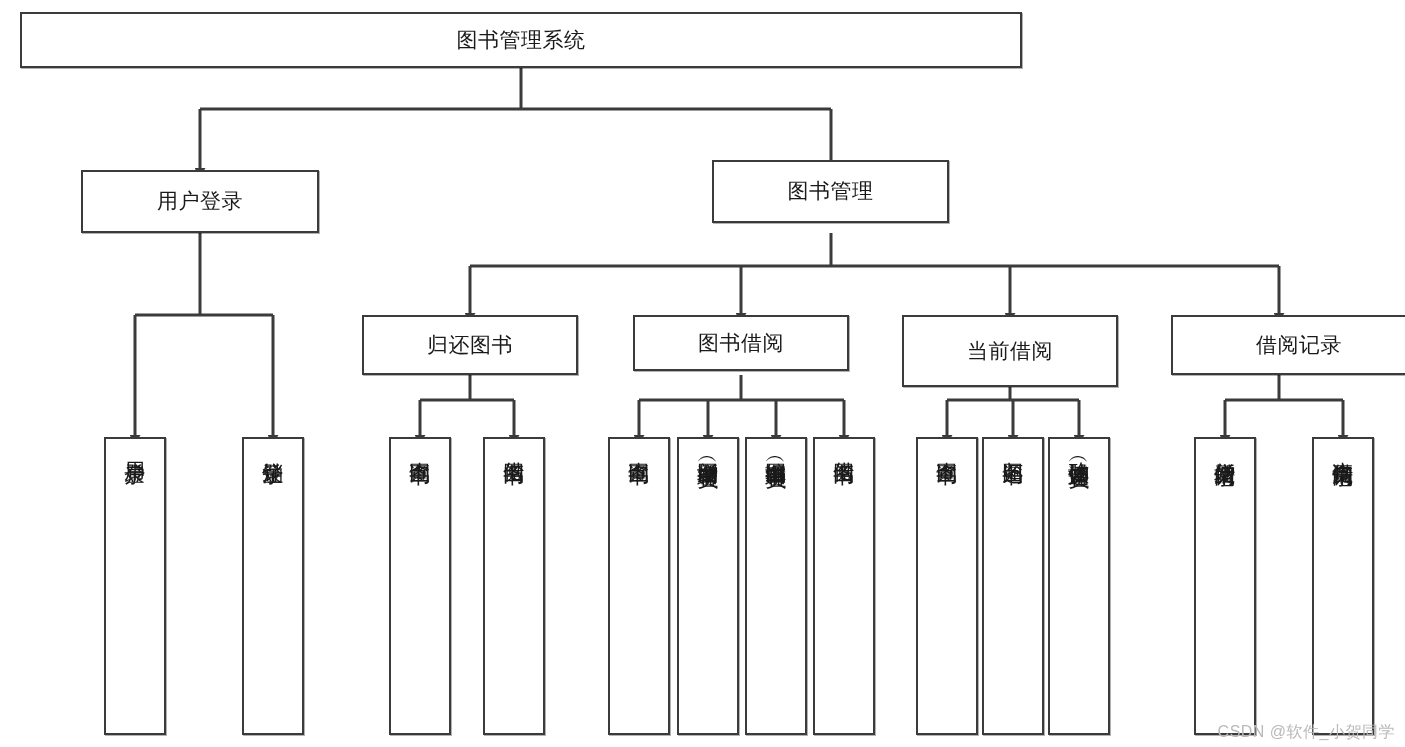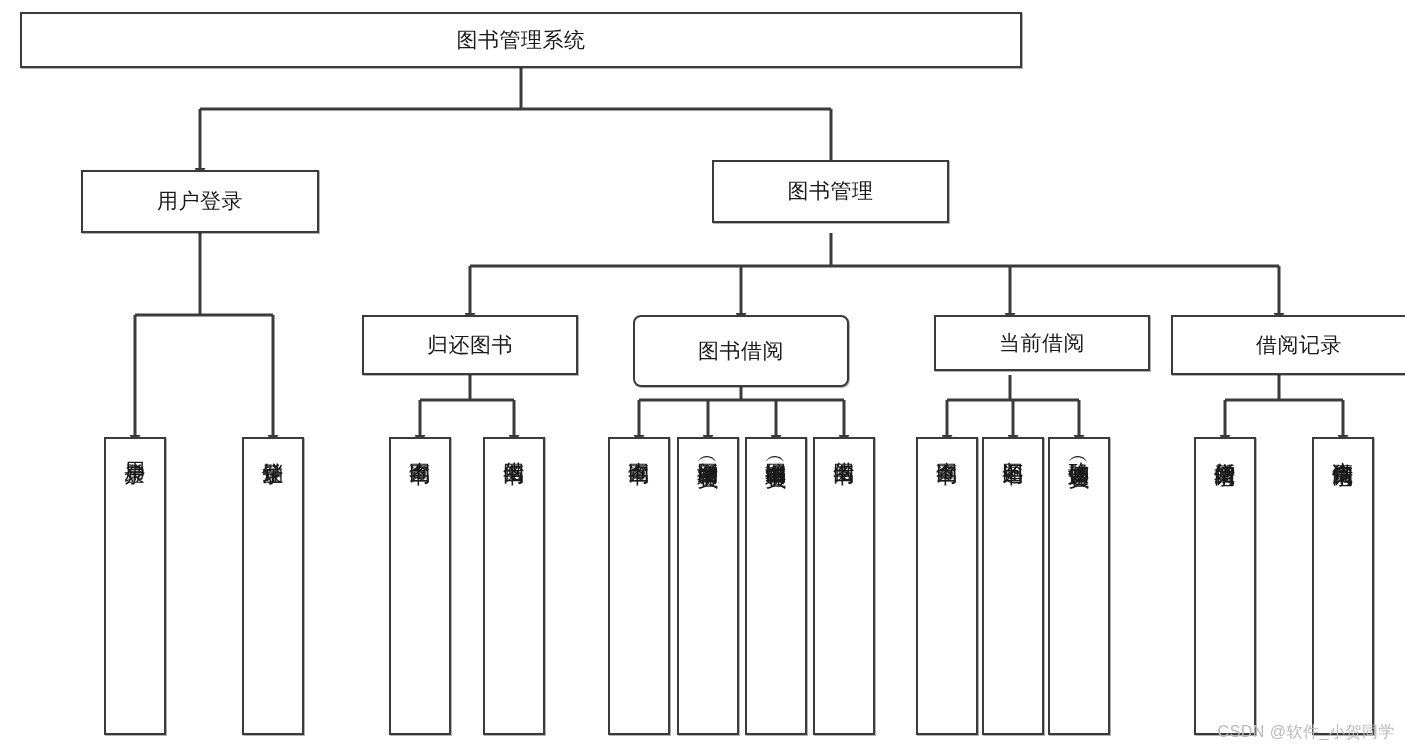--- a/index.html
+++ b/index.html
@@ -121,24 +121,24 @@
       </div>
       <div class="node horiz" style="left: 81px; top: 170px; width: 238px; height: 63px;">
         <span class="node-label">用户登录</span>
       </div>
       <div class="node horiz" style="left: 712px; top: 160px; width: 237px; height: 63px;">
         <span class="node-label">图书管理</span>
       </div>
       <div class="node horiz" style="left: 362px; top: 315px; width: 216px; height: 60px;">
         <span class="node-label">归还图书</span>
       </div>
-      <div class="node horiz" style="left: 633px; top: 315px; width: 216px; height: 72px; border-radius: 8px;">
+      <div class="node horiz" style="left: 633px; top: 315px; width: 216px; height: 56px;">
         <span class="node-label">图书借阅</span>
       </div>
-      <div class="node horiz" style="left: 902px; top: 315px; width: 216px; height: 56px; margin-left: 32px;">
+      <div class="node horiz" style="left: 902px; top: 315px; width: 216px; height: 72px;">
         <span class="node-label">当前借阅</span>
       </div>
       <div class="node horiz" style="left: 1171px; top: 315px; width: 256px; height: 60px;">
         <span class="node-label">借阅记录</span>
       </div>
       <div class="node vert" style="left: 104px; top: 437px; width: 62px; height: 298px;">
         <span class="node-label">用户登录</span>
       </div>
       <div class="node vert" style="left: 242px; top: 437px; width: 62px; height: 298px;">
         <span class="node-label">注销登录</span>

